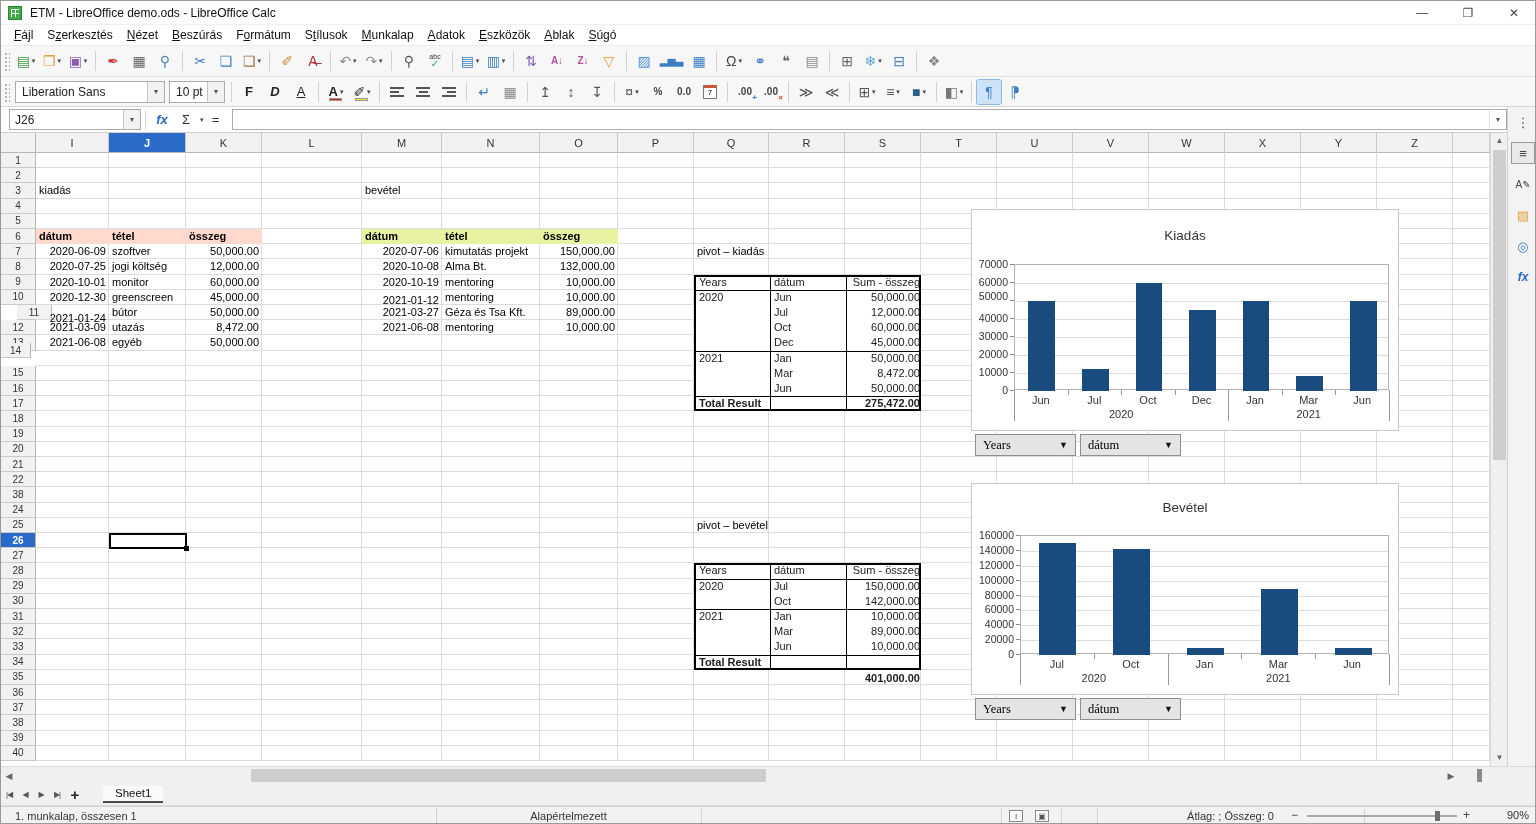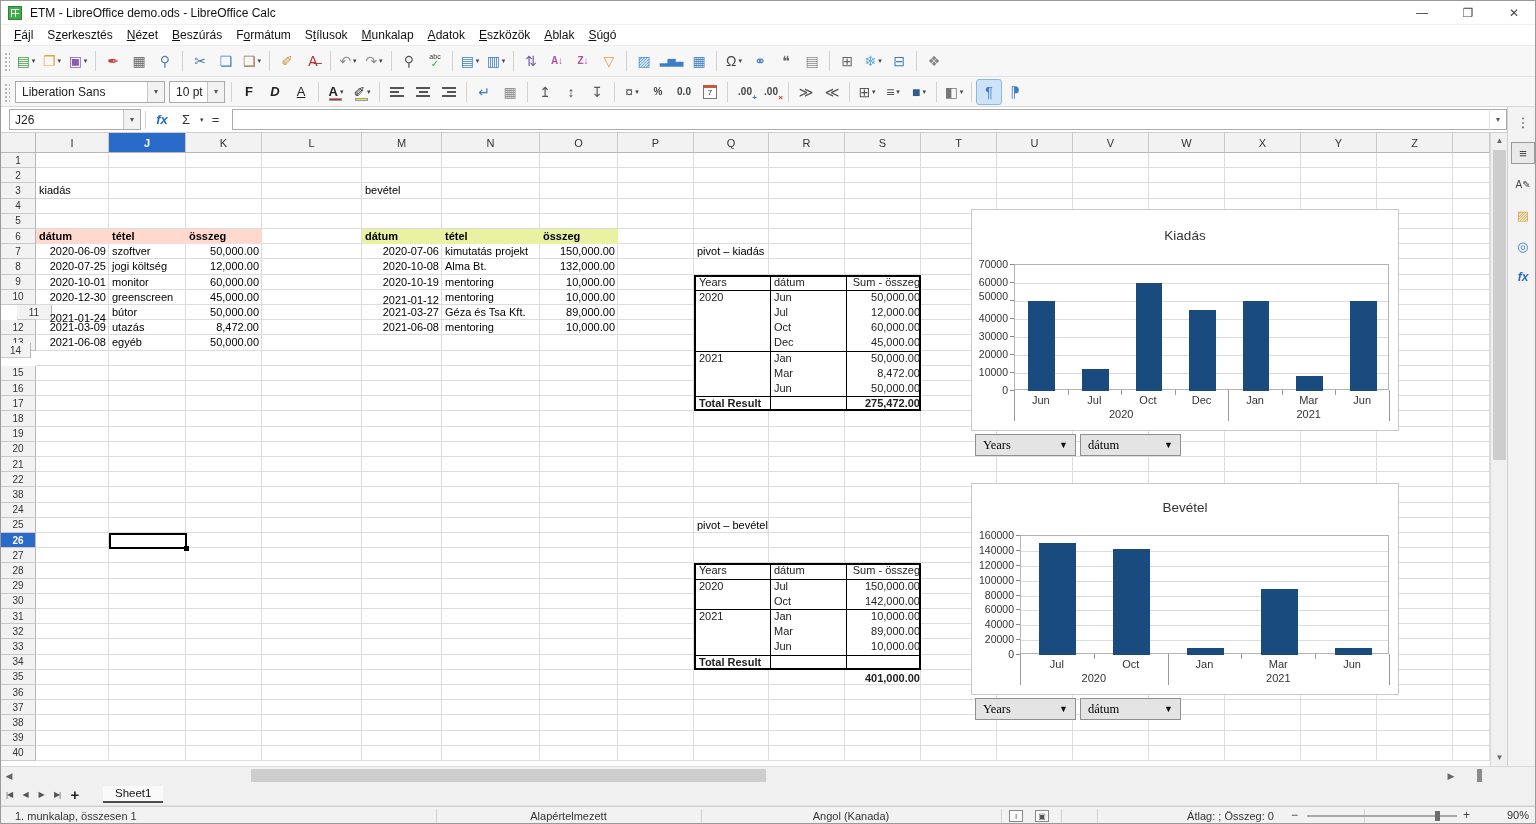--- a/index.html
+++ b/index.html
@@ -676,21 +676,20 @@
     <div class="tnav">▶|</div>
     <div id="addsheet">+</div>
   <div id="sheettab">Sheet1</div>
 </div>
 
 <div id="statusbar">
   <div class="sbtext" style="left:14px">1. munkalap, összesen 1</div>
   <div class="sbsep" style="left:435px"></div>
   <div class="sbtext" style="left:435px;width:265px;justify-content:center">Alapértelmezett</div>
   <div class="sbsep" style="left:700px"></div>
-  <div class="sbtext" style="left:700px;width:300px;justify-content:center">Angol (Kanada)</div>
   <div class="sbsep" style="left:1000px"></div>
   <div class="sbboxi" style="left:1008px">I</div>
   <div class="sbboxi" style="left:1034px">▣</div>
   <div class="sbsep" style="left:1060px"></div>
   <div class="sbsep" style="left:1096px"></div>
   <div class="sbtext" style="left:1096px;width:267px;justify-content:center">Átlag: ; Összeg: 0</div>
   <div class="sbsep" style="left:1363px"></div>
   <div id="zoomwrap">
     <span class="zsign" style="left:4px">−</span>
     <span id="ztrack">

